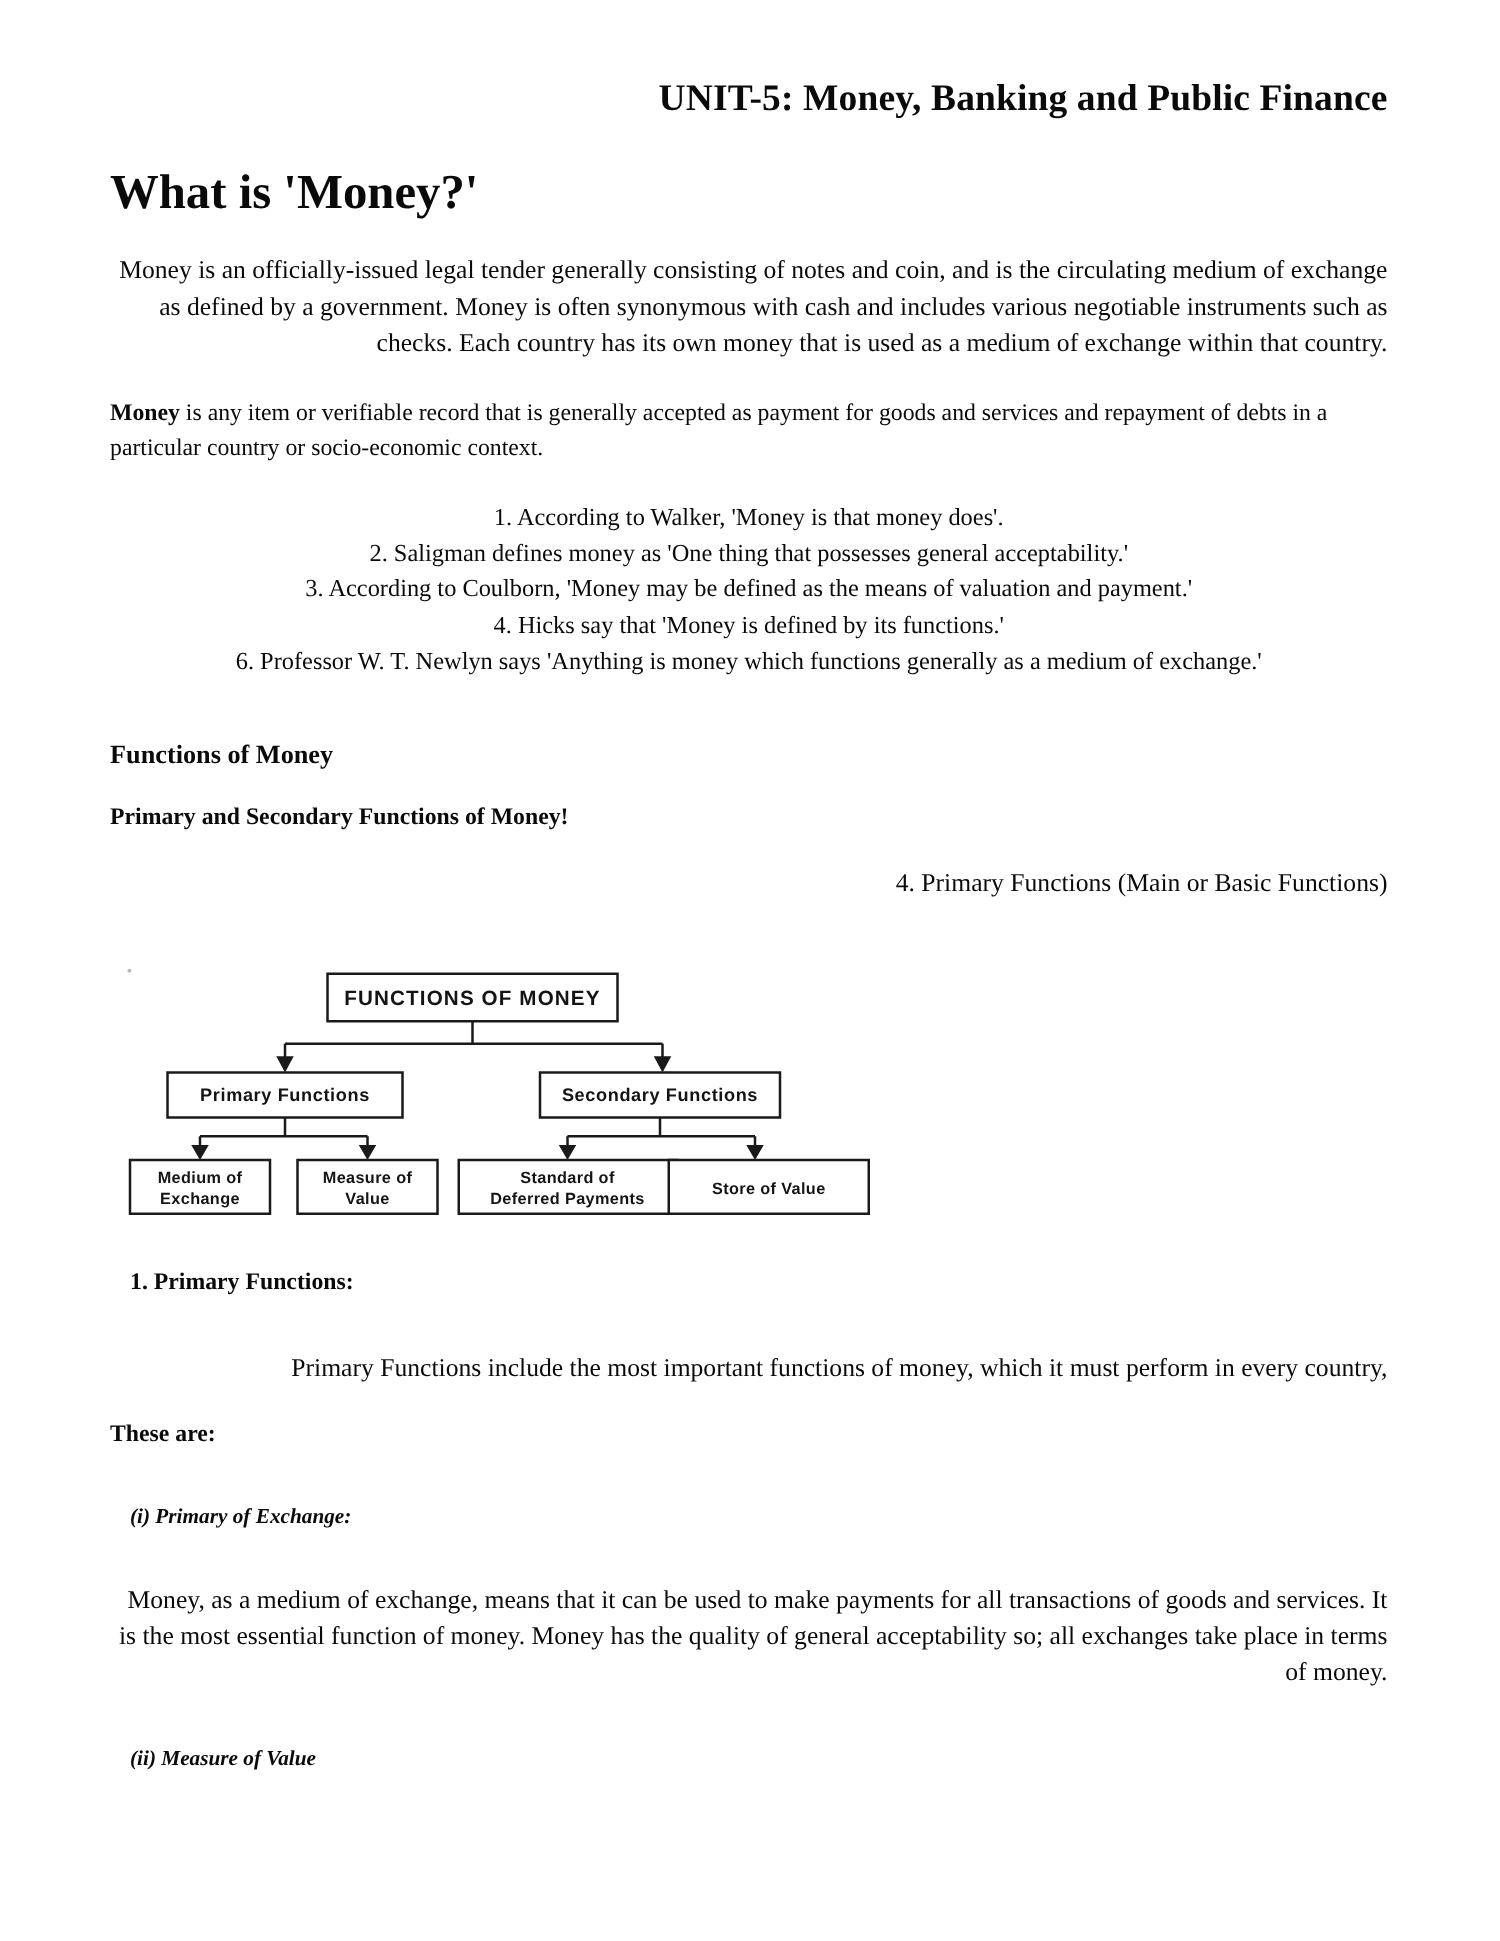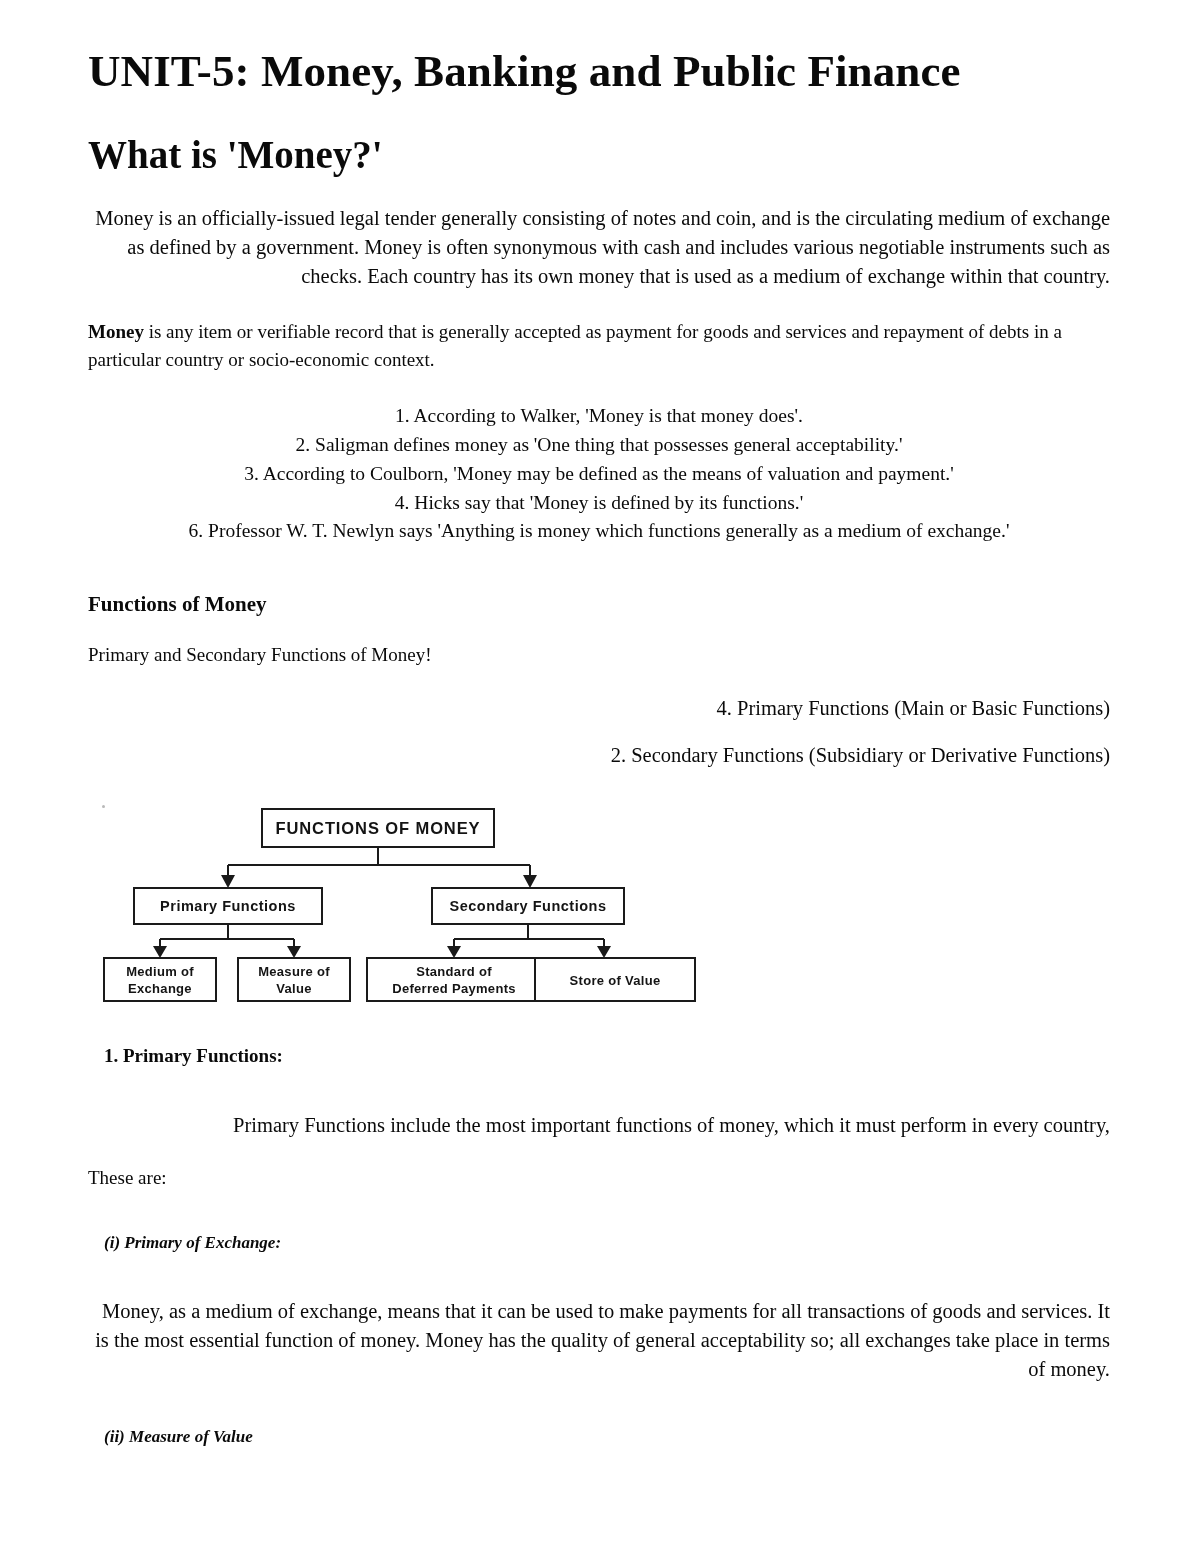--- a/index.html
+++ b/index.html
@@ -25,45 +25,45 @@
   }
   .content {
     position: absolute;
     left: 88px;
     top: 0;
     width: 1022px;
   }
 
   
   .doc-title {
-    font-size: 45px;
-    font-weight: bold;
-    text-align: left;
+    font-size: 30px;
+    font-weight: bold;
+    text-align: right;
     letter-spacing: 0.1px;
     margin: 0;
-    padding-top: 46px;
+    padding-top: 62px;
     line-height: 1.15;
     font-family: "Liberation Serif", "DejaVu Serif", serif;
   }
   .h1 {
     font-size: 39px;
     font-weight: bold;
     margin: 0;
     padding-top: 36px;
     line-height: 1.1;
   }
   .h2 {
     font-size: 21px;
     font-weight: bold;
     margin: 0;
     line-height: 1.2;
   }
   .h3 {
     font-size: 19px;
-    font-weight: normal;
+    font-weight: bold;
     margin: 0;
     line-height: 1.2;
   }
   .h-ital {
     font-size: 17px;
     font-weight: bold;
     font-style: italic;
     margin: 16px;
     line-height: 1.2;
   }
@@ -172,21 +172,20 @@
     <div class="gap-md"></div>
 
     <h4 class="h3">Primary and Secondary Functions of Money!</h4>
 
     <div class="gap-md"></div>
 
     <p class="body">4. Primary Functions (Main or Basic Functions)</p>
 
     <div class="gap-sm"></div>
 
-    <p class="body">2. Secondary Functions (Subsidiary or Derivative Functions)</p>
 
     <div class="gap-md"></div>
 
     <div class="chart-wrap">
       <div class="chart-speck"></div>
       <svg width="620" height="205" viewBox="0 0 620 205" xmlns="http://www.w3.org/2000/svg">
 
         <rect class="cbox-rect" x="170" y="12" width="232" height="38"></rect>
         <text class="cbox-text t-root" x="286" y="37">FUNCTIONS OF MONEY</text>
 

